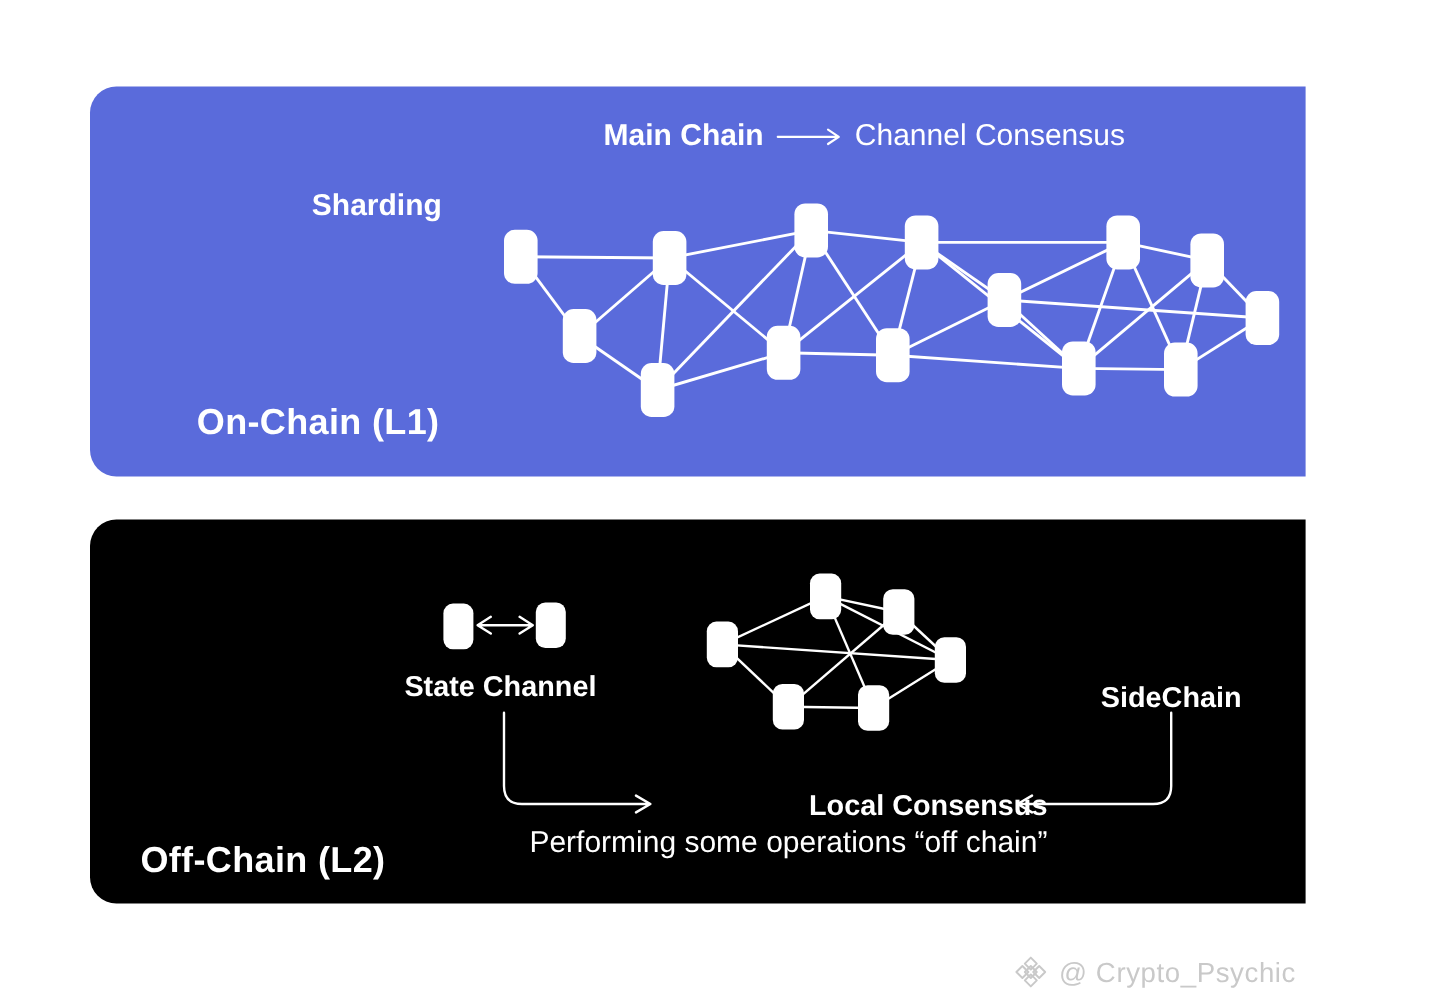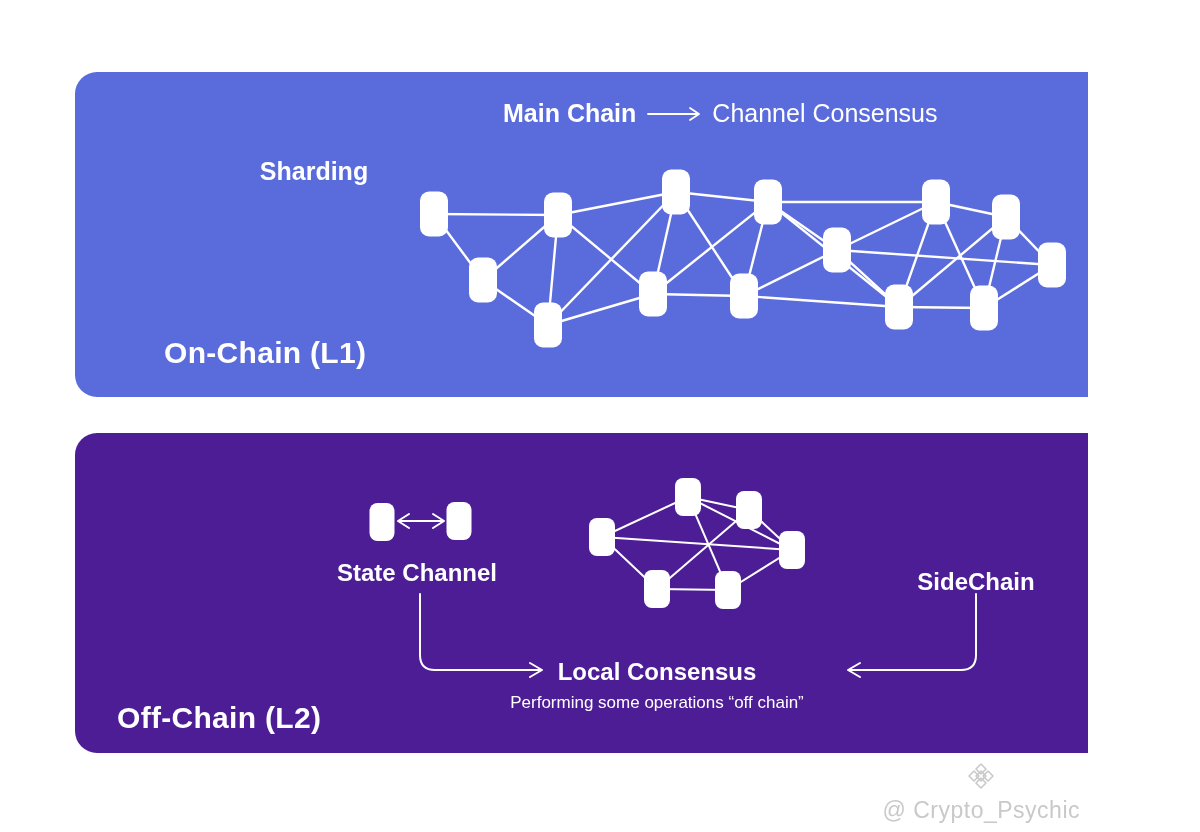--- a/index.html
+++ b/index.html
@@ -14,22 +14,22 @@
   .header-row{position:absolute;left:428px;top:27px;display:flex;align-items:center;
               gap:11px;color:#ffffff;font-size:25px;}
   .sharding{left:239px;top:85px;transform:translateX(-50%);font-size:25px;}
   .panel-title{font-size:30px;letter-spacing:.3px;}
   .on-title{left:45px;top:264px;margin-left:44px;}
   .off-title{left:42px;top:254px;margin-top:14px;}
   .state-channel{left:342px;top:126px;transform:translateX(-50%);font-size:24px;}
   .sidechain{left:901px;top:114px;transform:translateX(-50%);font-size:24px;margin-top:21px;}
   .local-block{position:absolute;left:582px;top:223px;transform:translateX(-50%);
                text-align:center;color:#ffffff;line-height:31px;}
-  .local-title{font-size:24px;font-weight:700;}
-  .local-sub{font-size:17px;font-weight:400;white-space:nowrap;}
+  .local-title{font-size:24px;font-weight:700;text-align:right;}
+  .local-sub{font-size:25px;font-weight:400;white-space:nowrap;}
   .watermark{position:absolute;right:8px;bottom:8px;display:flex;align-items:center;
              gap:7px;font-size:23px;letter-spacing:.5px;}
 </style>
 </head>
 <body>
 
 <div class="canvas">
 
   <section class="panel panel-on" style="background: rgb(90, 107, 219);">
     <svg class="net" width="1050" height="325" viewBox="0 0 1050 325" id="svg-on">
@@ -86,21 +86,21 @@
         <path d="M1,8 L51,8 M43,2 L52,8 L43,14" fill="none" stroke="#ffffff" stroke-width="1.8" stroke-linecap="round" stroke-linejoin="round"></path>
       </svg>
       <span>Channel Consensus</span>
     </div>
 
     <div class="lbl b sharding">Sharding</div>
 
     <div class="lbl b panel-title on-title">On-Chain (L1)</div>
   </section>
 
-  <section class="panel panel-off" style="background: #4c1d95;">
+  <section class="panel panel-off" style="background: #000000;">
     <svg class="net" width="1050" height="320" viewBox="0 0 1050 320" id="svg-off">
         <path d="M324,88 L368,88 M334,81 L323,88 L334,95 M358,81 L369,88 L358,95" fill="none" stroke="#ffffff" stroke-width="2" stroke-linecap="round" stroke-linejoin="round"></path>
         <path d="M345,161 L345,222 Q345,237 360,237 L466,237 M455,230 L467,237 L455,244" fill="none" stroke="#ffffff" stroke-width="2" stroke-linecap="round" stroke-linejoin="round"></path>
         <path d="M901,161 L901,222 Q901,237 886,237 L774,237 M785,230 L773,237 L785,244" fill="none" stroke="#ffffff" stroke-width="2" stroke-linecap="round" stroke-linejoin="round"></path>
         <line x1="527" y1="104" x2="613" y2="64" stroke="#ffffff" stroke-width="2"></line>
         <line x1="613" y1="64" x2="674" y2="77" stroke="#ffffff" stroke-width="2"></line>
         <line x1="674" y1="77" x2="717" y2="117" stroke="#ffffff" stroke-width="2"></line>
         <line x1="717" y1="117" x2="653" y2="157" stroke="#ffffff" stroke-width="2"></line>
         <line x1="653" y1="157" x2="582" y2="156" stroke="#ffffff" stroke-width="2"></line>
         <line x1="582" y1="156" x2="527" y2="104" stroke="#ffffff" stroke-width="2"></line>
@@ -123,21 +123,21 @@
     <div class="lbl b sidechain">SideChain</div>
 
     <div class="local-block">
       <div class="local-title">Local Consensus</div>
       <div class="local-sub">Performing some operations “off chain”</div>
     </div>
 
     <div class="lbl b panel-title off-title">Off-Chain (L2)</div>
   </section>
 
-  <div class="watermark" id="watermark" style="color: rgb(201, 201, 201); flex-direction: column;">
+  <div class="watermark" id="watermark" style="color: rgb(201, 201, 201);">
     <svg width="32" height="28" viewBox="0 0 32 28">
       <g fill="none" stroke="#c9c9c9" stroke-width="1.6" stroke-linejoin="round">
         <path d="M16,2 L21,7 L16,12 L11,7 Z"></path>
         <path d="M16,9 L21,14 L16,19 L11,14 Z"></path>
         <path d="M16,16 L21,21 L16,26 L11,21 Z"></path>
         <path d="M9,9 L14,14 L9,19 L4,14 Z"></path>
         <path d="M23,9 L28,14 L23,19 L18,14 Z"></path>
       </g>
     </svg>
     <span>@ Crypto_Psychic</span>

